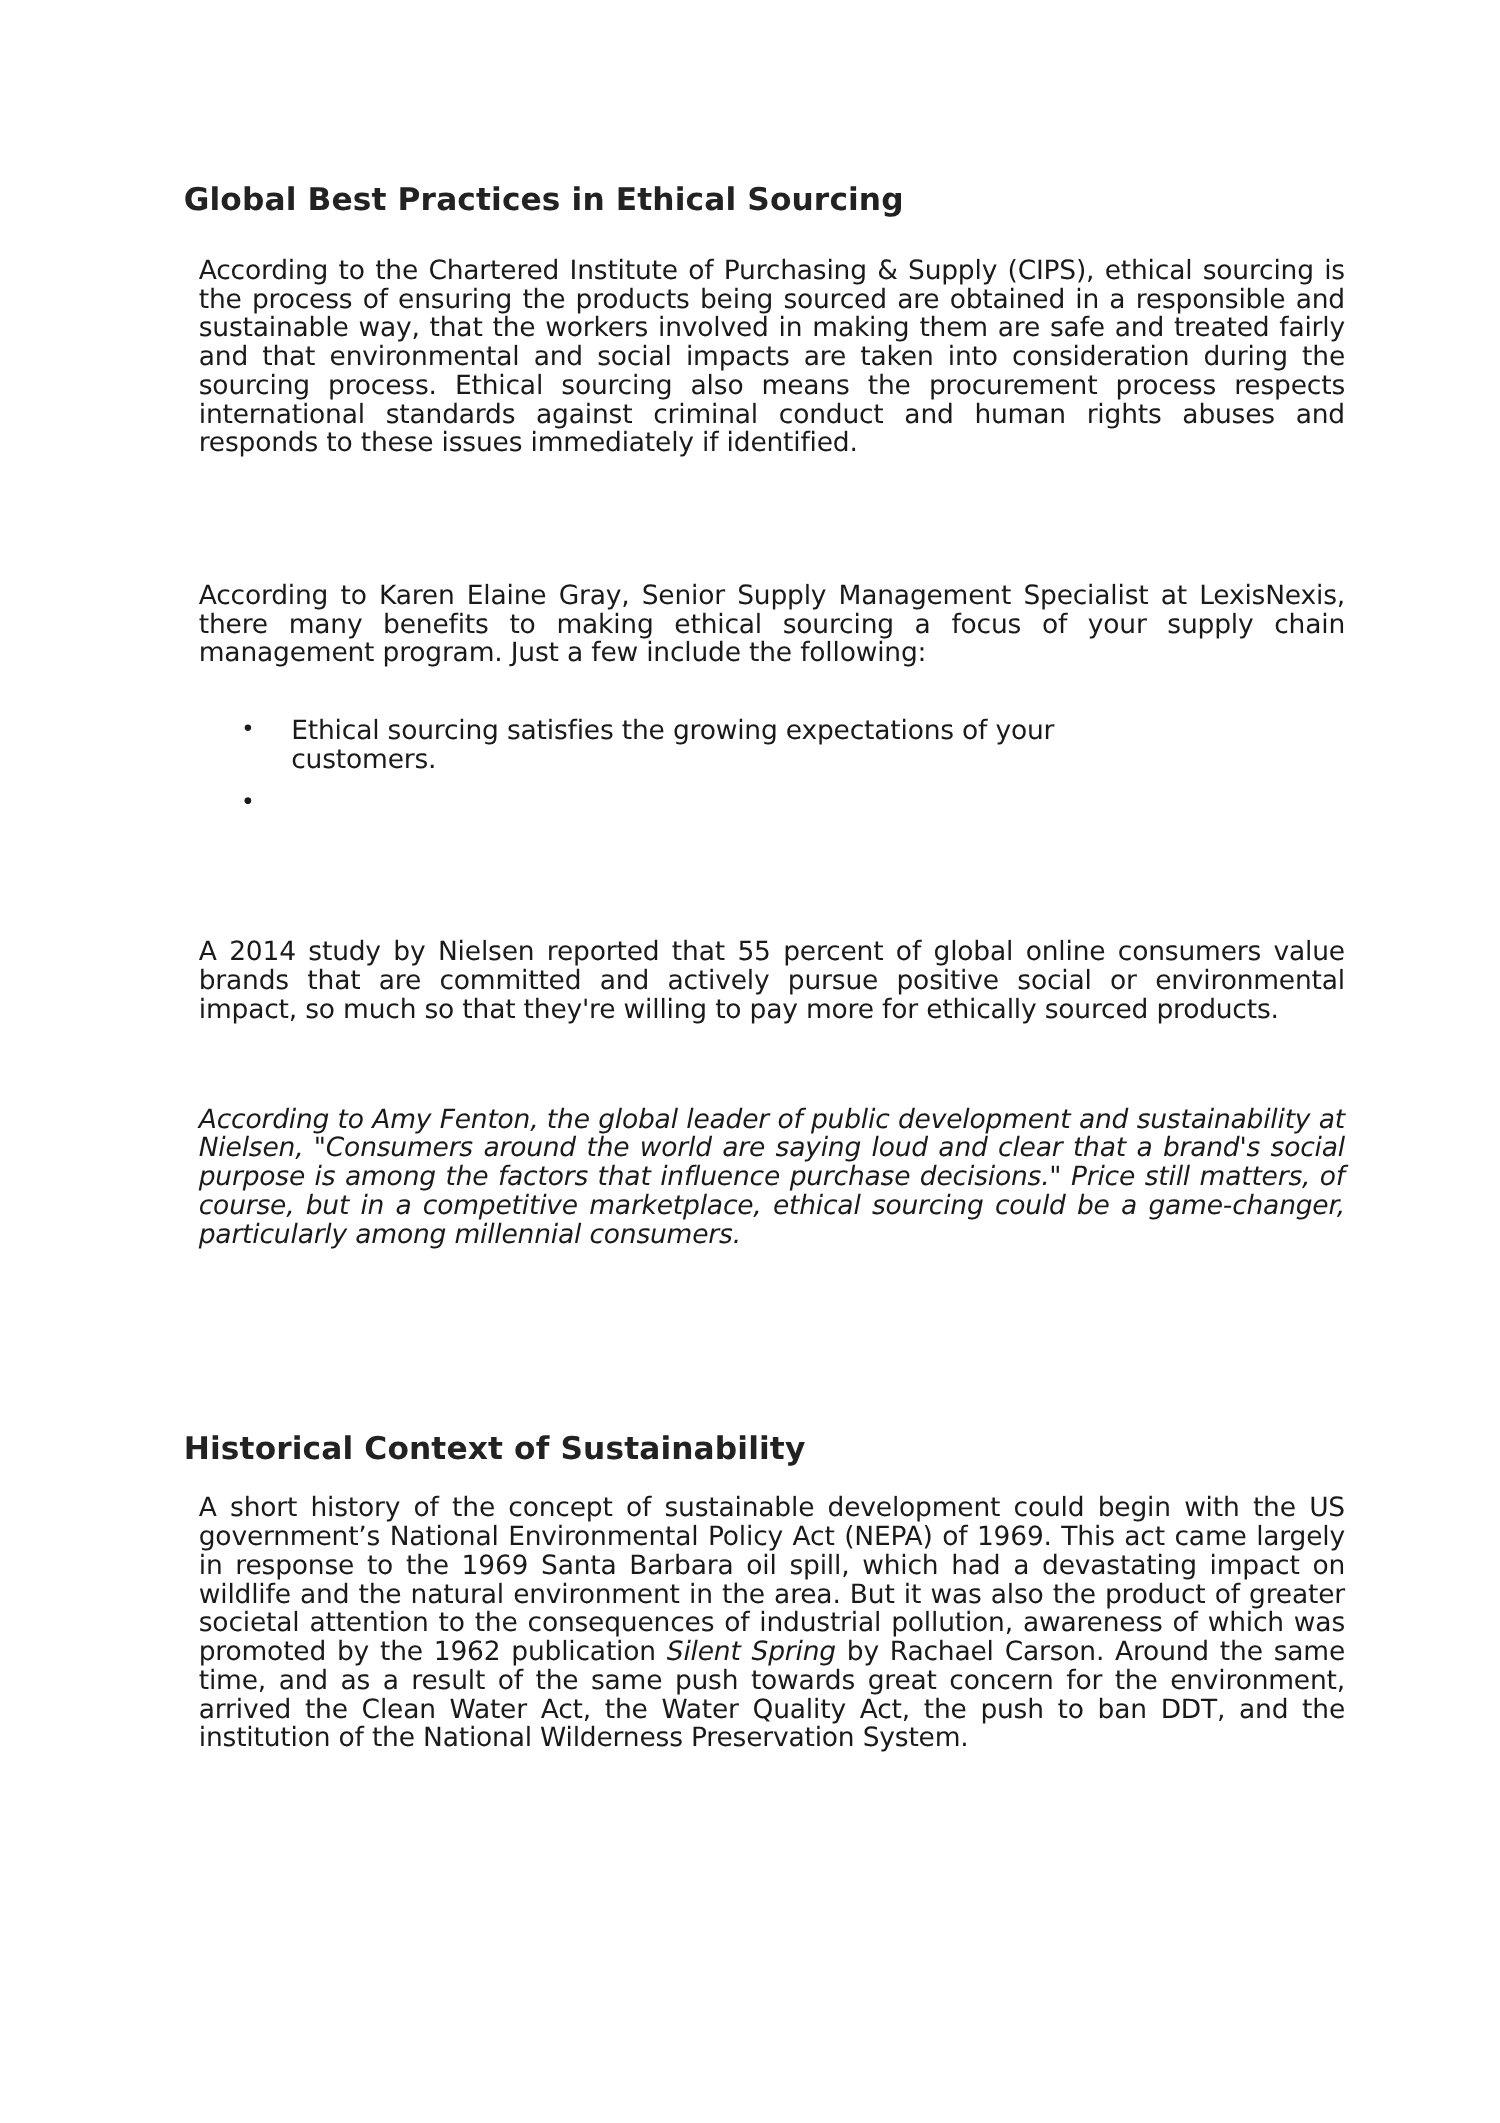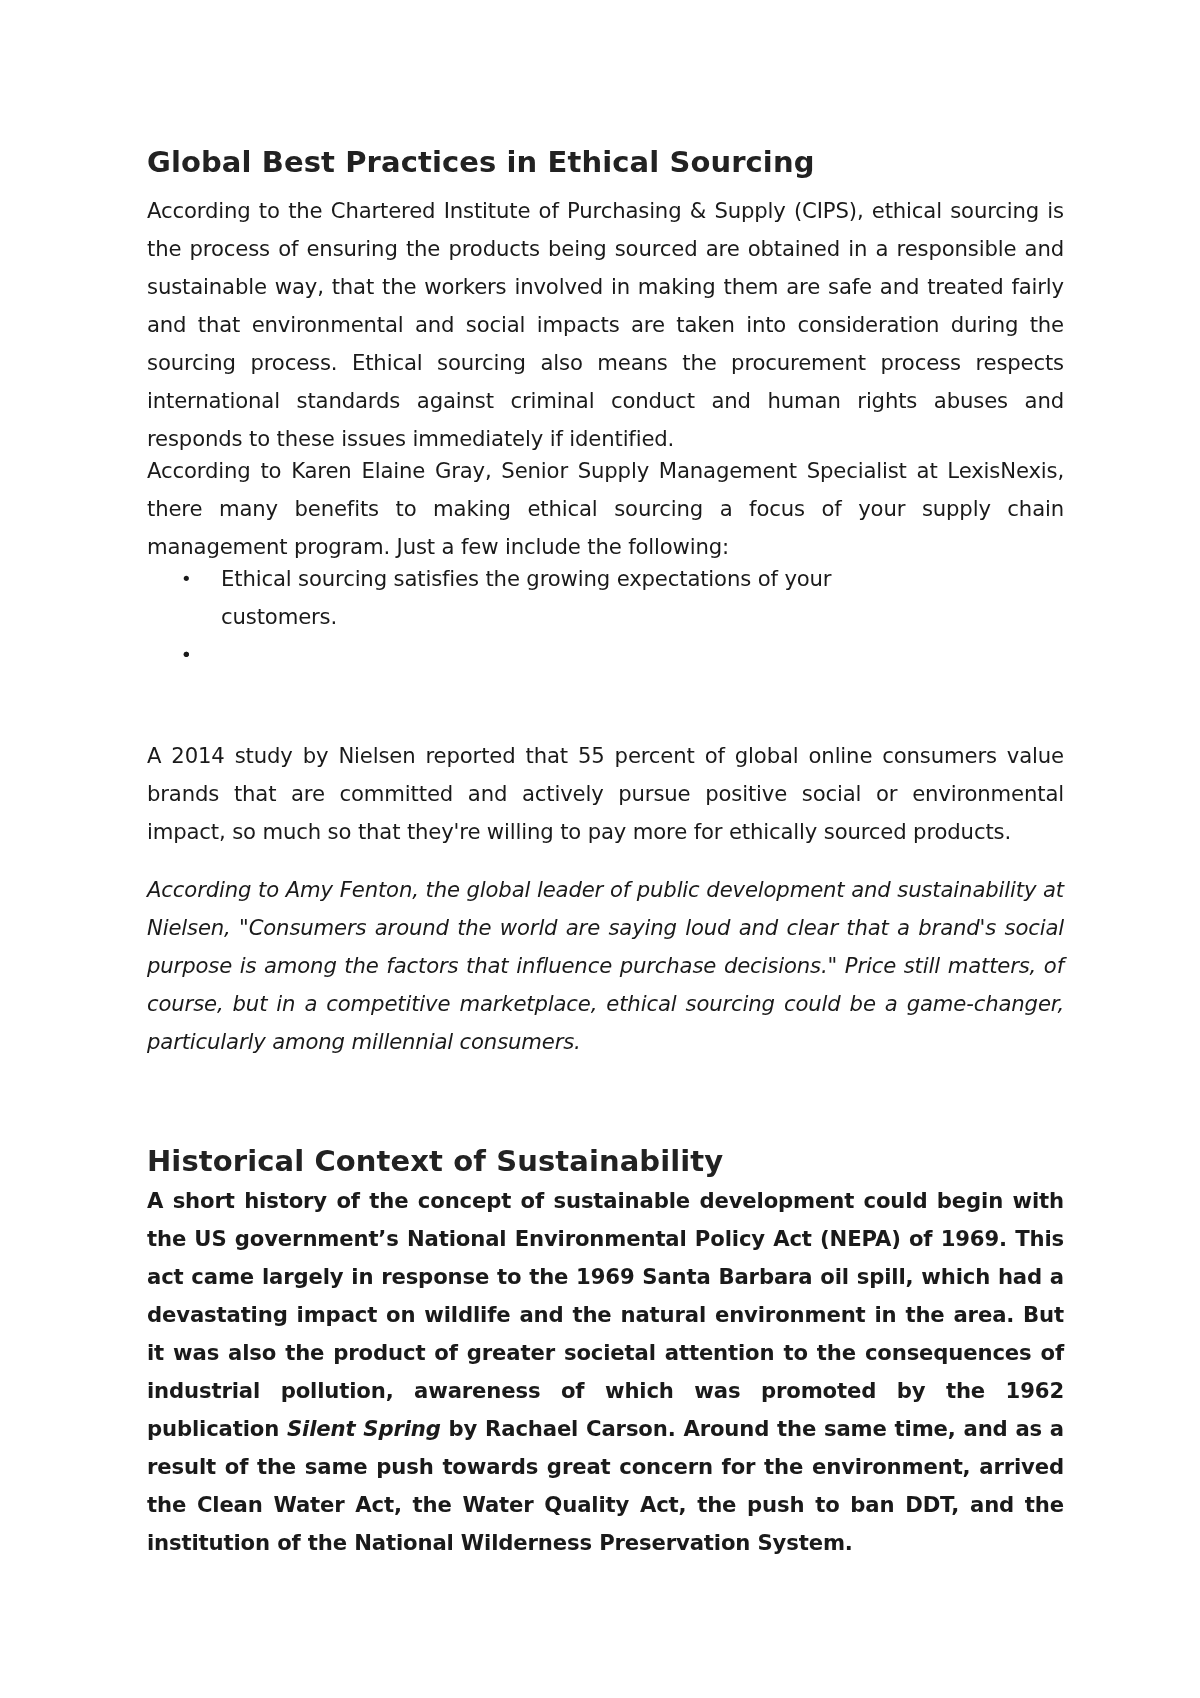--- a/index.html
+++ b/index.html
@@ -3,35 +3,35 @@
   <meta charset="utf-8">
   <style>
     html, body { margin: 0; padding: 0; background: #ffffff; }
     body { width: 1200px; height: 1698px; position: relative; overflow: hidden; }
     .page {
       position: absolute; left: 147px; top: 0; width: 917px;
       font-family: "DejaVu Sans", sans-serif; color: #1a1a1a;
     }
     h2 {
       font-family: "DejaVu Sans", sans-serif; font-weight: bold;
-      font-size: 29px; margin: 0; color: #222; letter-spacing: 0.1px;
+      font-size: 25px; margin: 0; color: #222; letter-spacing: 0.1px;
     }
     #h1 { position: absolute; top: 145px; }
     #h2 { position: absolute; top: 1144px; }
     p, li {
-      font-size: 21.2px; line-height: 38px; margin: 0; text-align: justify;
+      font-size: 21.2px; line-height: 23px; margin: 12px; text-align: justify;
       text-align-last: left; letter-spacing: -0.15px;
     }
     .blk { position: absolute; left: 0; width: 917px; }
     #p1 { top: 192px; }
     #p2 { top: 452px; }
     #list { top: 560px; }
     #p3 { top: 737px; }
     #p4 { top: 871px; font-style: italic; }
-    #p5 { top: 1182px; font-weight: bold; }
+    #p5 { top: 1182px; }
     ul { list-style: none; margin: 0; padding: 0; }
     ul li { position: relative; padding-left: 74px; width: 660px; text-align: left; }
     ul li .bullet {
       position: absolute; left: 34px; top: 0; font-size: 18px;
     }
     em { font-style: italic; }
   </style>
 </head>
 <body>
 

